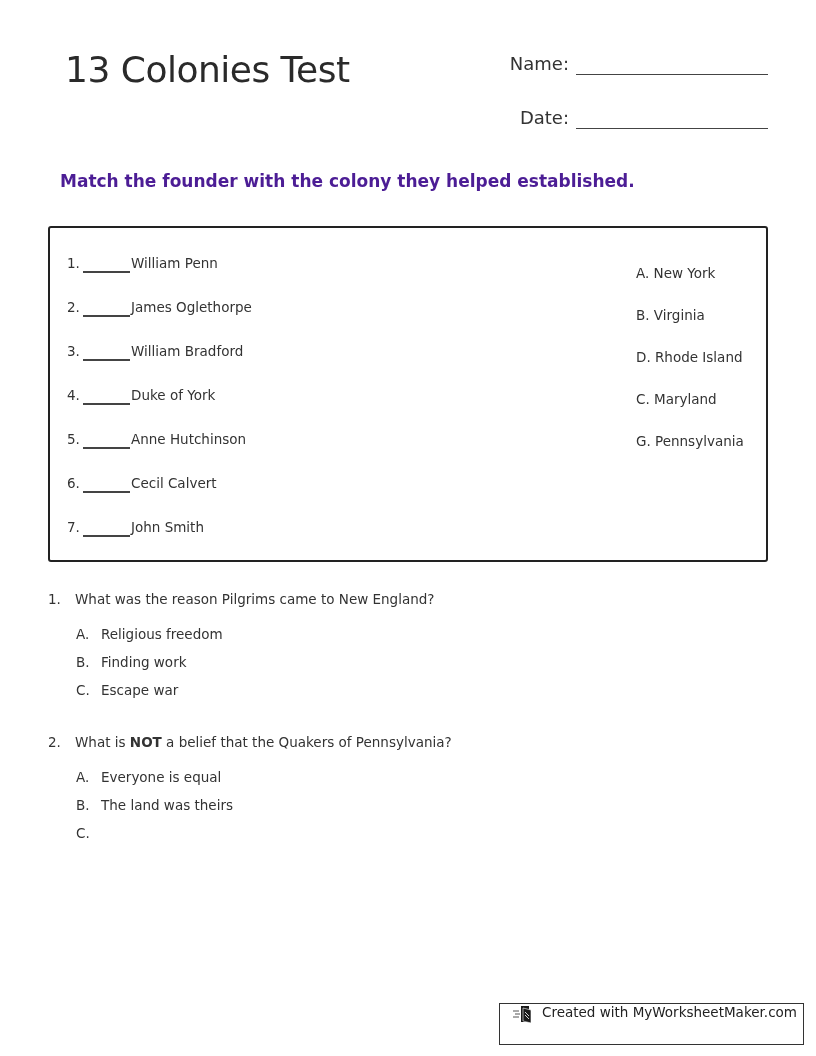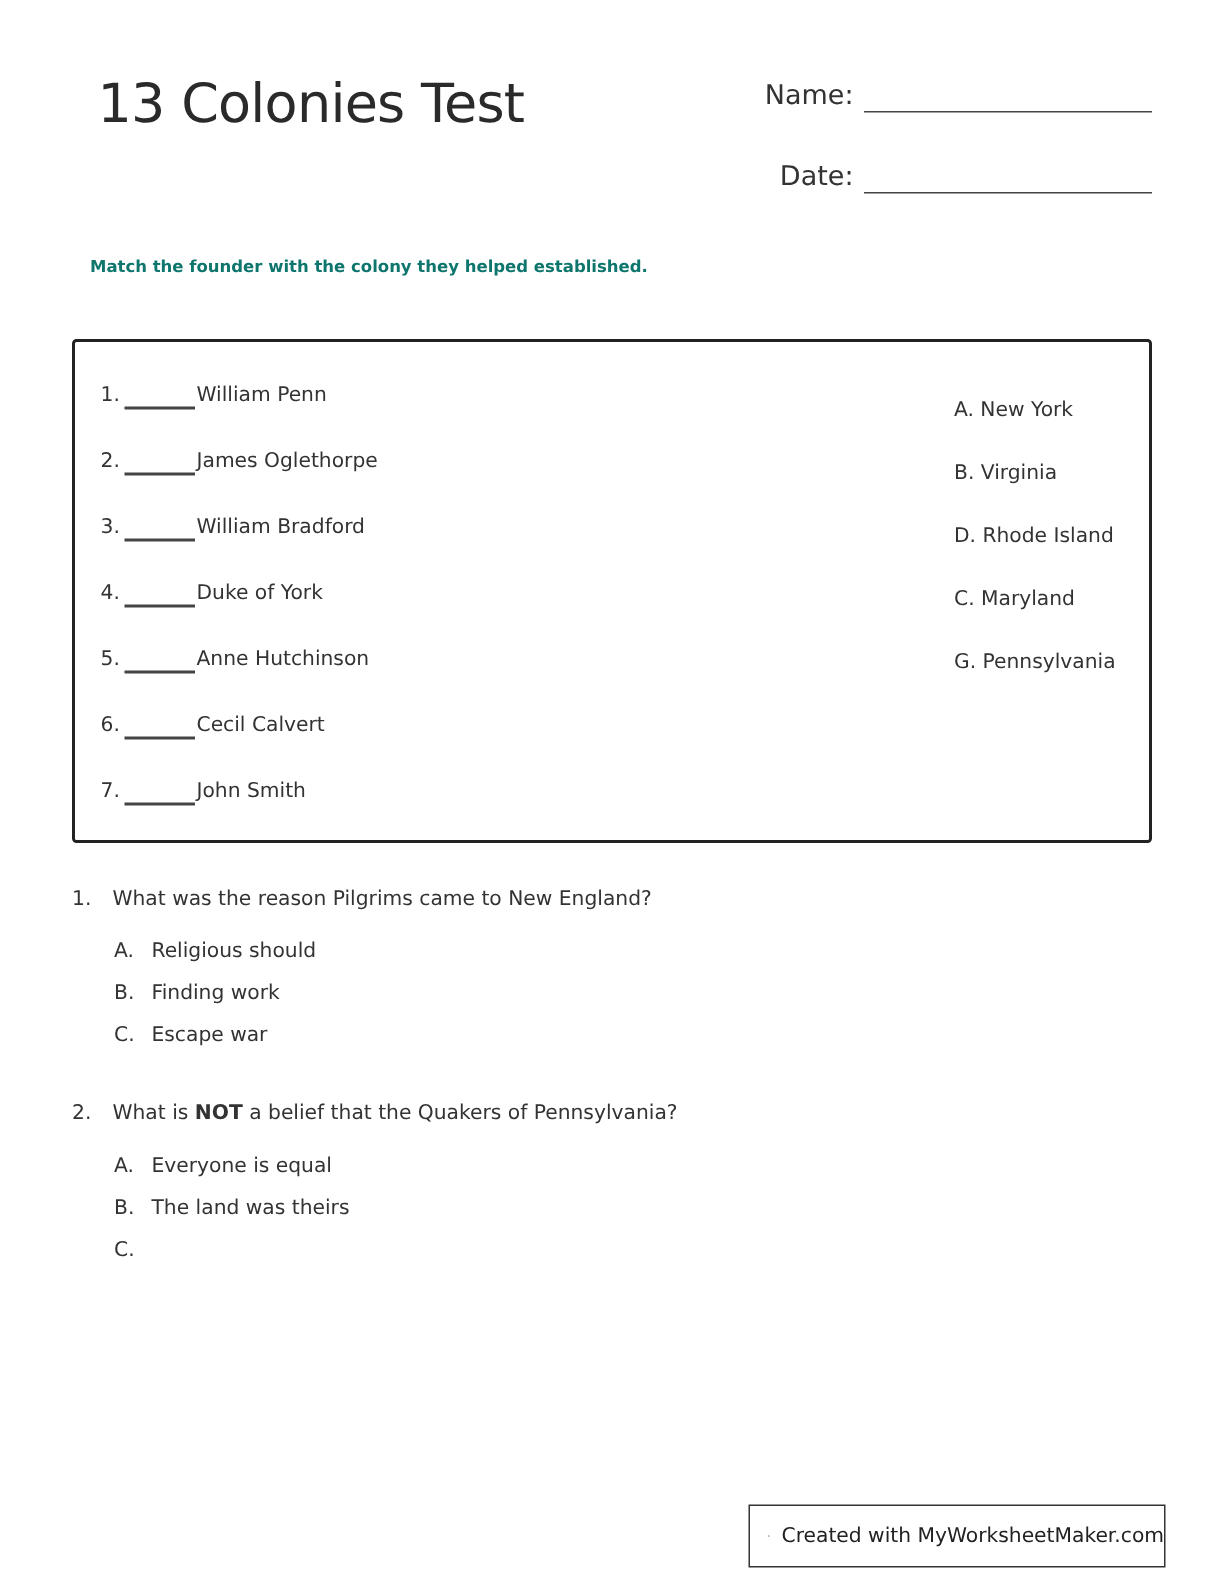--- a/index.html
+++ b/index.html
@@ -45,23 +45,23 @@
       border-bottom: 1.5px solid #444;
       height: 20px;
     }
     .name-row { top: 53px; }
     .date-row { top: 107px; }
 
     .instructions {
       position: absolute;
       left: 60px;
       top: 171px;
-      font-size: 11px;
+      font-size: 17px;
       font-weight: bold;
-      color: #0f766e;
+      color: #4c1d95;
       white-space: nowrap;
     }
 
     .match-box {
       position: absolute;
       left: 48px;
       top: 226px;
       width: 716px;
       height: 332px;
       border: 2px solid #222;
@@ -139,26 +139,25 @@
       width: 25px;
     }
     .q1 { top: 591px; }
     .q2 { top: 734px; }
     .bold { font-weight: bold; text-align: center; }
 
     .footer-badge {
       position: absolute;
       left: 499px;
       top: 1003px;
-      width: 278px;
+      width: 305px;
       height: 42px;
       border: 1px solid #333;
       box-sizing: border-box;
       display: flex;
-      align-items: center;
       padding-left: 12px;
       font-size: 13.5px;
       color: #222;
       white-space: nowrap;
     }
     .footer-icon {
       width: 22px;
       height: 20px;
       margin-right: 8px;
     }
@@ -228,21 +227,21 @@
 </div>
 
 <div class="question q1">
   <div class="q-row">
     <span class="q-num">1.</span>
     <span>What was the reason Pilgrims came to New England?</span>
   </div>
   <ul class="q-options">
     <li class="q-option">
       <span class="opt-letter">A.</span>
-      <span>Religious should</span>
+      <span>Religious freedom</span>
     </li>
     <li class="q-option">
       <span class="opt-letter">B.</span>
       <span>Finding work</span>
     </li>
     <li class="q-option">
       <span class="opt-letter">C.</span>
       <span>Escape war</span>
     </li>
   </ul>

